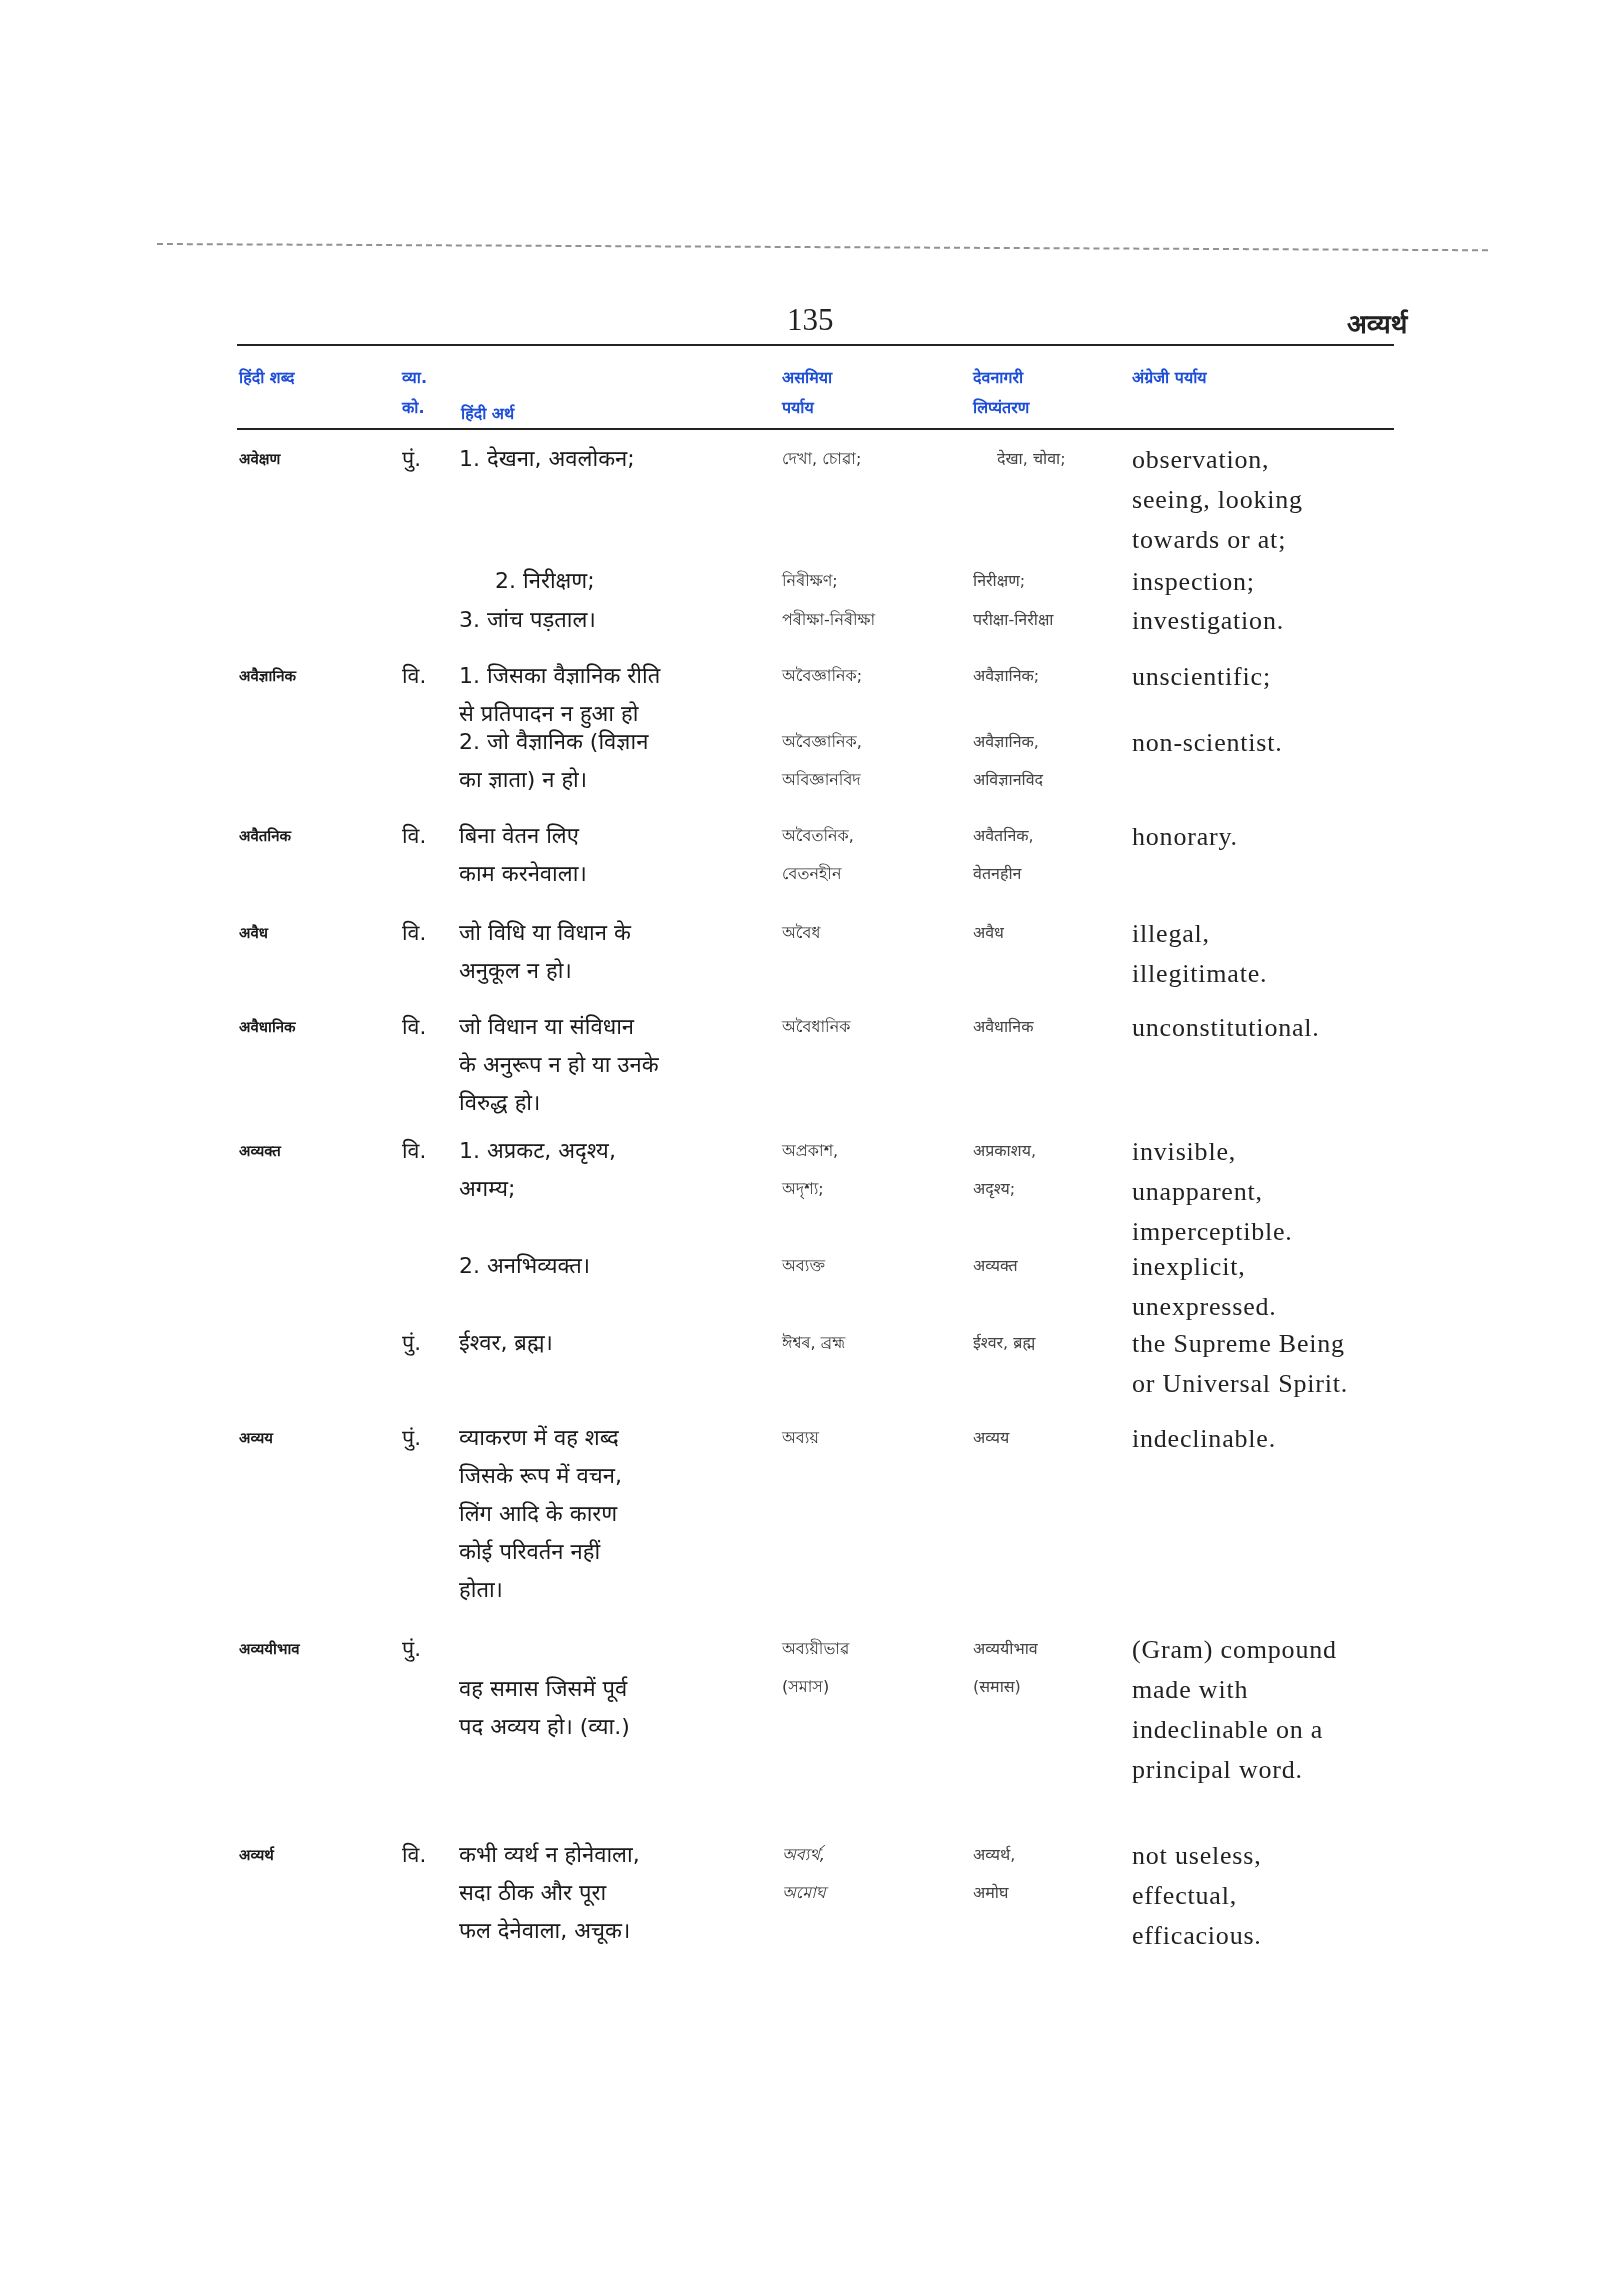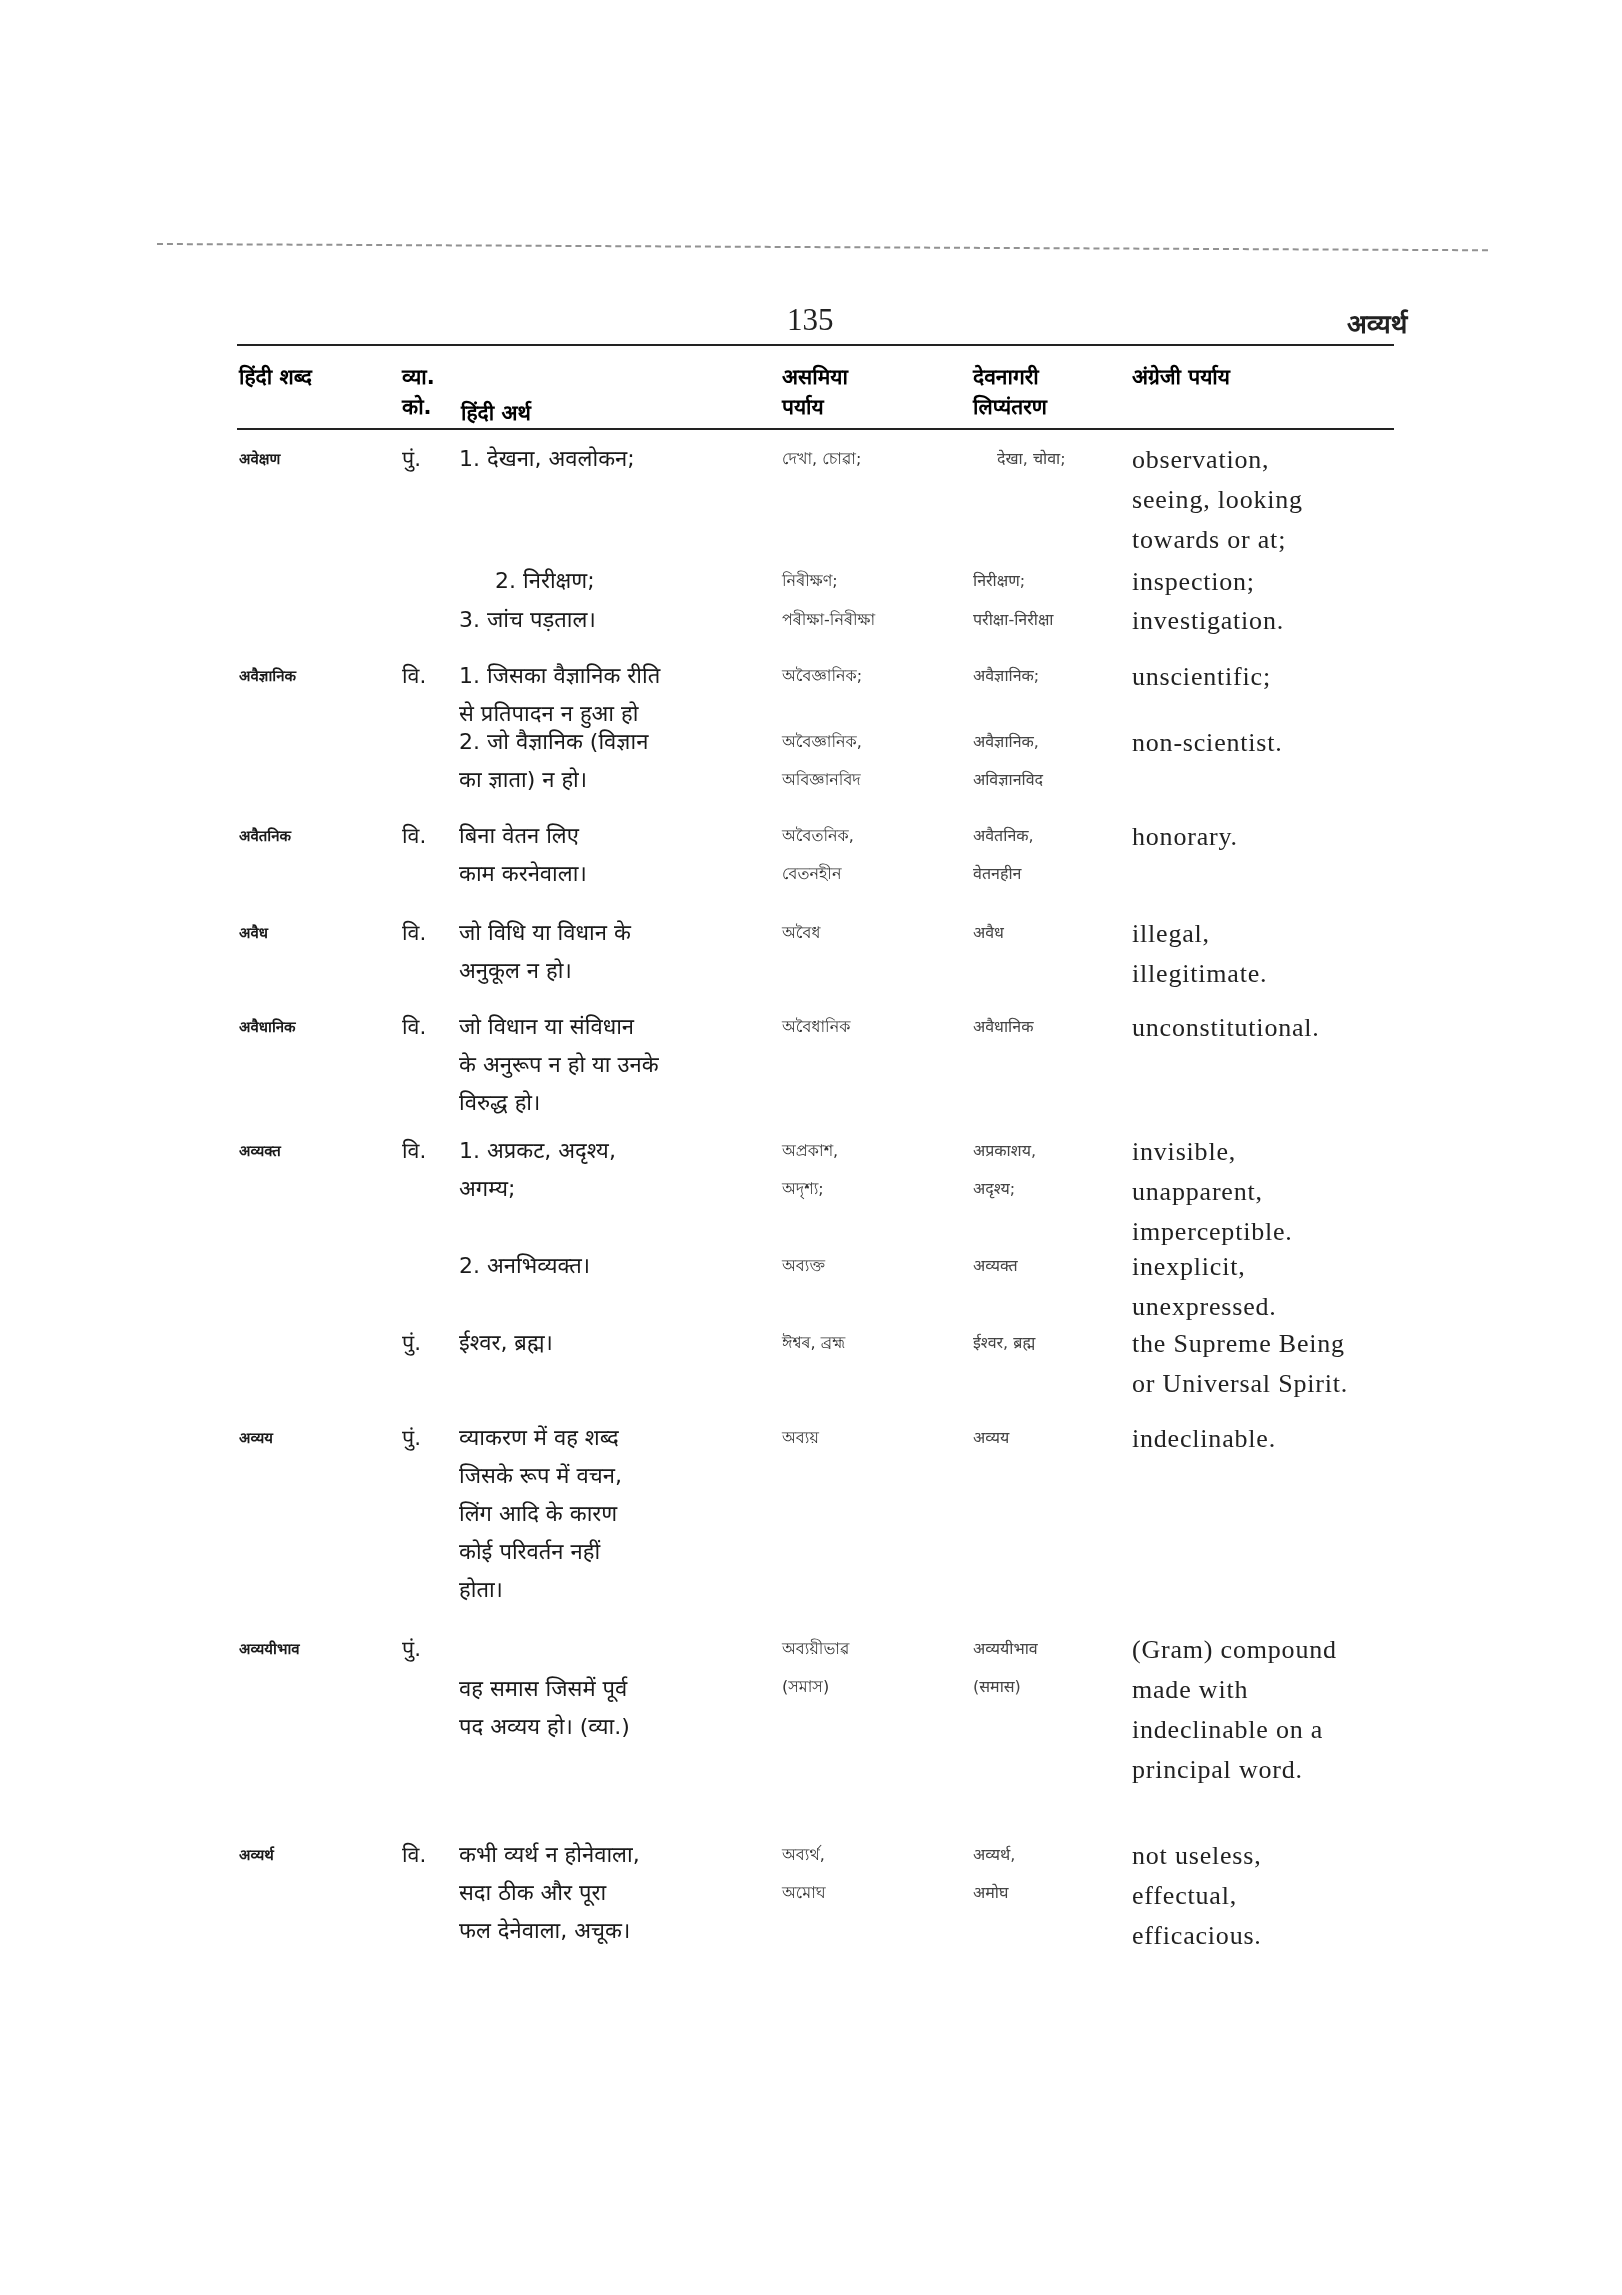--- a/index.html
+++ b/index.html
@@ -5,21 +5,21 @@
   html, body { margin:0; padding:0; }
   body { width:1622px; height:2295px; background:#ffffff; position:relative; overflow:hidden;
          font-family:"DejaVu Serif", serif; color:#1a1a1a; }
   .top-line { position:absolute; left:157px; top:243px; width:1331px; height:0;
               border-top:2.3px dashed #777; transform:rotate(0.27deg); transform-origin:left center; opacity:0.8; }
   .page-num { position:absolute; left:787px; top:302px; font-size:31px; font-family:"Liberation Serif", serif; color:#222; }
   .running-head { position:absolute; left:1347px; top:305px; font-size:26px; font-weight:bold; font-family:"DejaVu Sans", sans-serif; color:#222; }
   .rule { position:absolute; left:237px; width:1157px; height:2.3px; background:#222; }
   .rule.r1 { top:344px; }
   .rule.r2 { top:428px; }
-  .hdr { position:absolute; font-family:"DejaVu Sans", sans-serif; font-weight:bold; font-size:21px; line-height:35px; color:#000000; }
+  .hdr { position:absolute; font-family:"DejaVu Sans", sans-serif; font-weight:bold; font-size:16px; line-height:35px; color:#1d4ed8; }
   .cell { position:absolute; line-height:38px; }
   .hw { font-family:"DejaVu Sans", sans-serif; font-weight:bold; font-size:15px; }
   .gram { font-family:"DejaVu Sans", sans-serif; font-size:21.4px; }
   .hi { font-family:"DejaVu Sans", sans-serif; font-size:22px; white-space:pre; }
   .as { font-family:"DejaVu Sans", sans-serif; font-size:16px; color:#333; }
   .dv { font-family:"DejaVu Sans", sans-serif; font-size:16px; color:#444; }
   .en { font-family:"Liberation Serif", serif; font-size:26px; color:#222; letter-spacing:0.8px; }
   .line { display:block; white-space:nowrap; }
 </style>
 </head>
@@ -206,21 +206,21 @@
     </div>
     <div class="cell en" style="left: 1132px; top: 1630px; line-height: 40px;">
       <span class="line">(Gram) compound</span>
       <span class="line">made with</span>
       <span class="line">indeclinable on a</span>
       <span class="line">principal word.</span>
     </div>
     <div class="cell hw" style="left: 239px; top: 1836px;">अव्यर्थ</div>
     <div class="cell gram" style="left: 402px; top: 1836px;">वि.</div>
     <div class="cell hi" style="left: 459px; top: 1836px; line-height: 38px;"><span class="line">कभी व्यर्थ न होनेवाला,</span><span class="line">सदा ठीक और पूरा</span><span class="line">फल देनेवाला, अचूक।</span></div>
-    <div class="cell as" style="left: 782px; top: 1836px; line-height: 38px;">
+    <div class="cell as" style="left: 782px; top: 1836px; line-height: 38px; font-style: italic;">
       <span class="line">অব্যৰ্থ,</span>
       <span class="line">অমোঘ</span>
     </div>
     <div class="cell dv" style="left: 973px; top: 1836px; line-height: 38px;">
       <span class="line">अव्यर्थ,</span>
       <span class="line">अमोघ</span>
     </div>
     <div class="cell en" style="left: 1132px; top: 1836px; line-height: 40px;">
       <span class="line">not useless,</span>
       <span class="line">effectual,</span>

